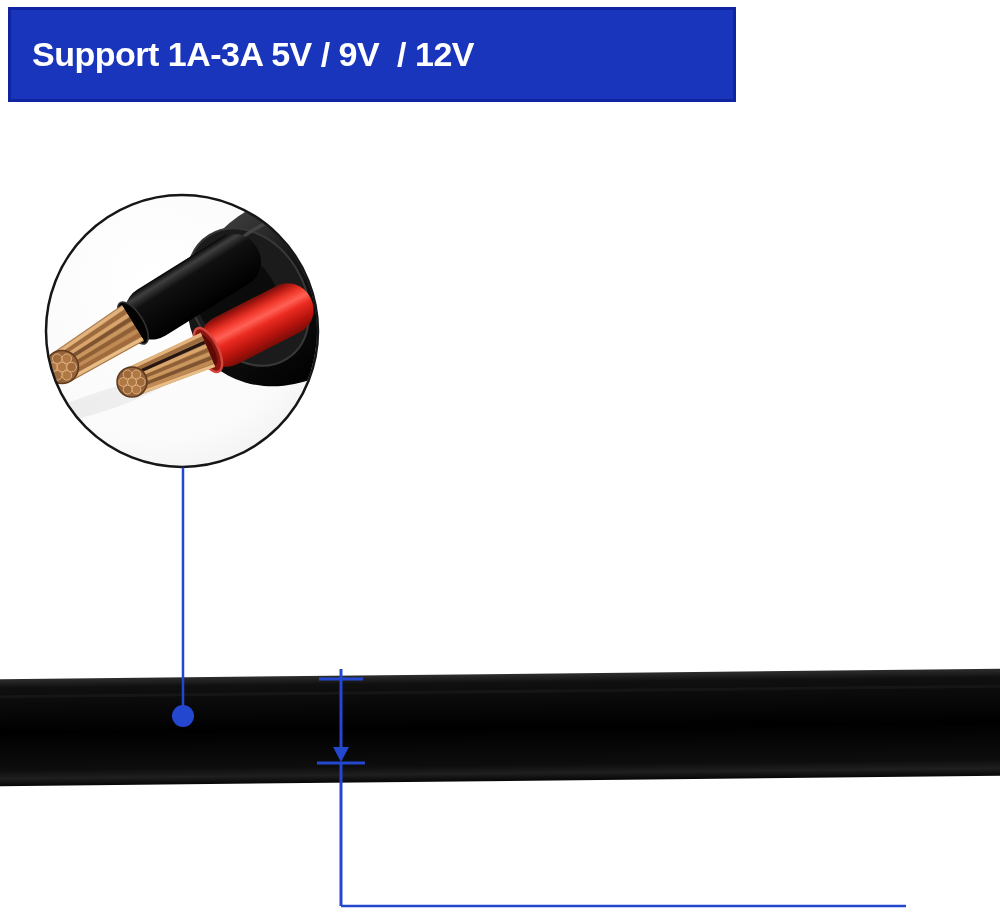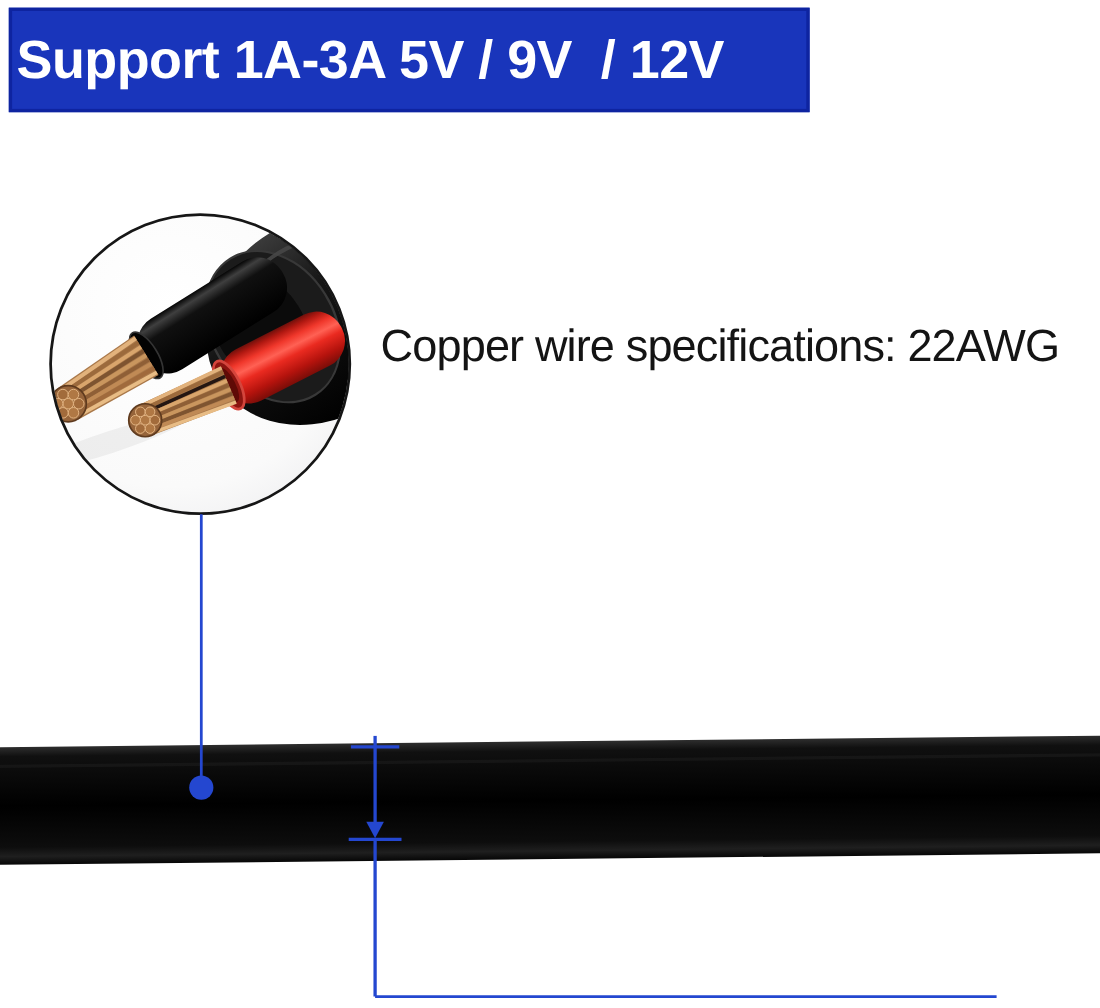--- a/index.html
+++ b/index.html
@@ -16,24 +16,24 @@
     left: 8px; top: 7px;
     width: 728px; height: 95px;
     background: var(--banner-blue, #1935bb);
     border: 3px solid var(--banner-border, #0e24a0);
     box-sizing: border-box;
     display: flex;
     align-items: center;
   }
   .banner-text {
     color: #ffffff;
-    font-size: 49px;
+    font-size: 34px;
     font-weight: 700;
     letter-spacing: -0.5px;
-    padding-left: 4px;
+    padding-left: 21px;
     white-space: pre;
   }
   .graphic-layer { position: absolute; left: 0; top: 0; }
   .label {
     position: absolute;
     color: var(--text-color, #141414);
     font-size: 41px;
     font-weight: 400;
     letter-spacing: -0.8px;
     white-space: pre;
@@ -180,15 +180,14 @@
     <g stroke="var(--annotation-blue, #2447d0)" stroke-width="3" fill="none">
       <line x1="319" y1="679" x2="363" y2="679"></line>
       <line x1="341" y1="669" x2="341" y2="749"></line>
       <polygon points="333,747 349,747 341,762" fill="var(--annotation-blue, #2447d0)" stroke="none"></polygon>
       <line x1="317" y1="763" x2="365" y2="763"></line>
       <line x1="341" y1="763" x2="341" y2="906"></line>
       <line x1="341" y1="906" x2="906" y2="906" stroke-width="2.5"></line>
     </g>
   </svg>
 
-  <div class="label copper-label">Copper wire specifications: 22AWG</div>
 
 </div>
 
 </body></html>

